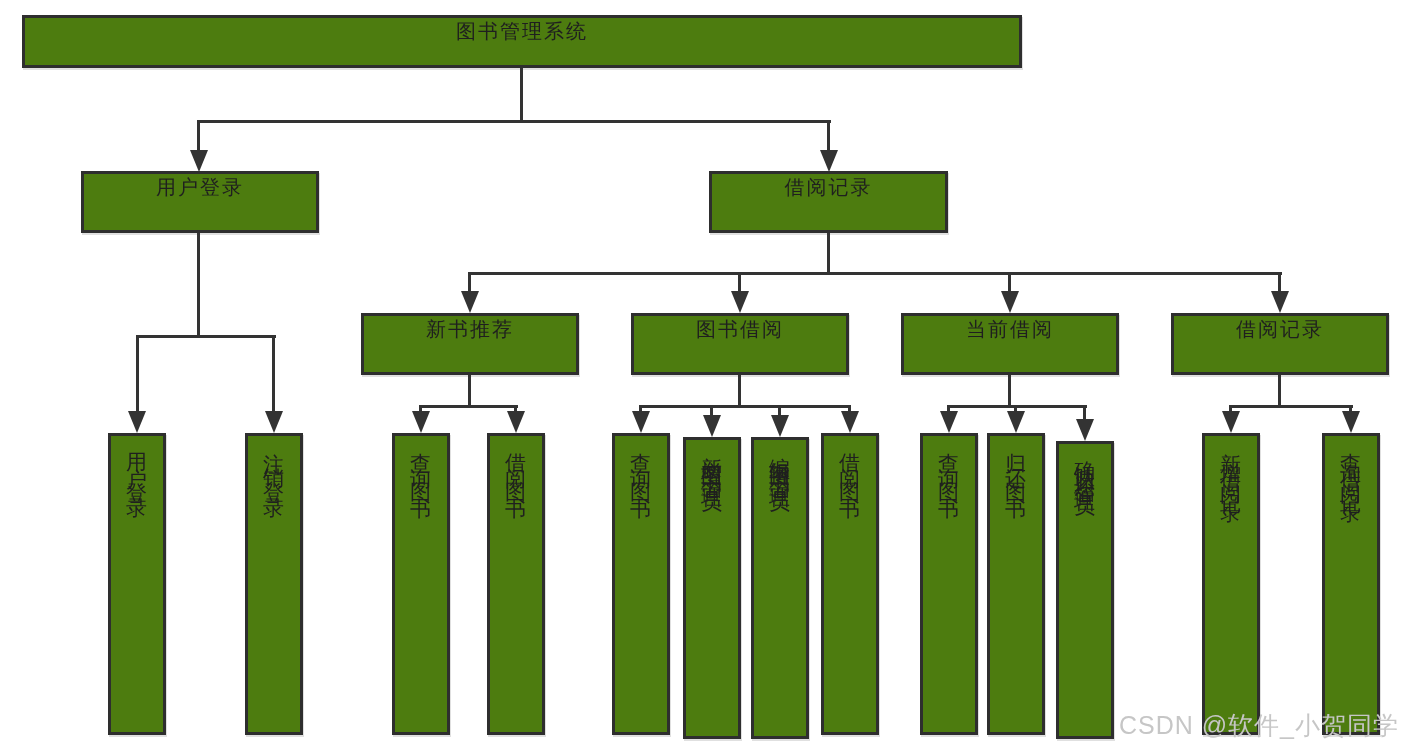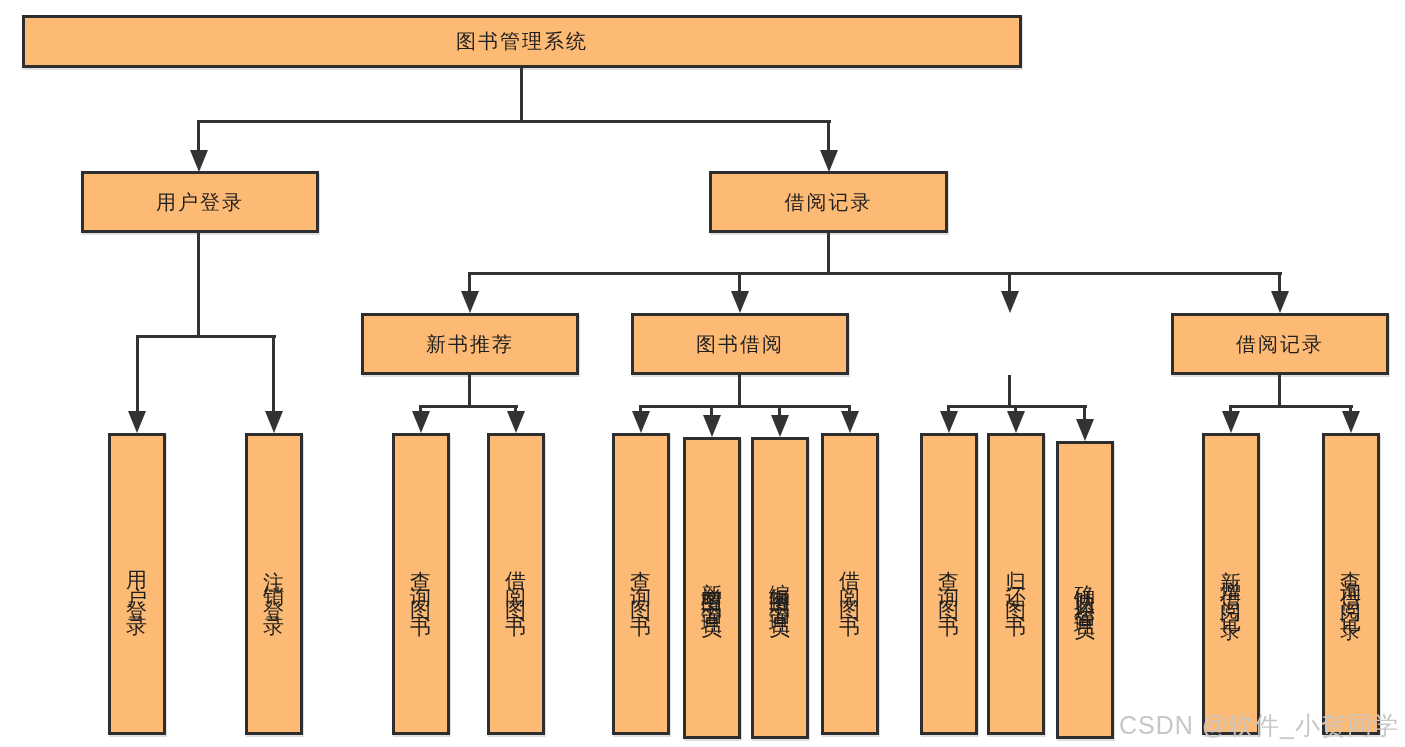--- a/index.html
+++ b/index.html
@@ -1,22 +1,22 @@
 <!DOCTYPE html>
 <html><head>
 <meta charset="utf-8">
 <style>
   html,body{margin:0;padding:0;background:#fff;}
   .canvas{
     position:relative;width:1405px;height:747px;background:#ffffff;
     font-family:"Liberation Sans","DejaVu Sans",sans-serif;overflow:hidden;
   }
   .box{
-    position:absolute;box-sizing:border-box;background:#fdba74;
-    border:3px solid #2e2e2e;display:flex;align-items:center;justify-content:center;
+    position:absolute;box-sizing:border-box;background:#4d7c0f;
+    border:3px solid #2e2e2e;display:flex;align-items:flex-start;justify-content:center;
     box-shadow:1px 2px 0 rgba(0,0,0,0.12);
   }
   .hlabel{font-size:20px;color:#1f1f1f;letter-spacing:2px;white-space:nowrap;}
   .vtext{
     writing-mode:vertical-rl;text-orientation:mixed;
     font-size:21px;color:#1f1f1f;line-height:1;white-space:nowrap;
   }
   .sp-l{letter-spacing:15px;}
   .sp-m{letter-spacing:10px;}
   .sp-s{letter-spacing:5px;}
@@ -71,20 +71,23 @@
   <div class="vl" style="left:1008px;top:272px;height:23px;"></div>
   <div class="arrow" style="left:1001px;top:291px;"></div>
   <div class="vl" style="left:1278px;top:272px;height:23px;"></div>
   <div class="arrow" style="left:1271px;top:291px;"></div>
 
   <div class="box" style="left:361px;top:313px;width:218px;height:62px;">
     <span class="hlabel">新书推荐</span>
   </div>
   <div class="box" style="left:631px;top:313px;width:218px;height:62px;">
     <span class="hlabel">图书借阅</span>
+  </div>
+  <div class="box" style="left:901px;top:313px;width:218px;height:62px;">
+    <span class="hlabel">当前借阅</span>
   </div>
   <div class="box" style="left:1171px;top:313px;width:218px;height:62px;">
     <span class="hlabel">借阅记录</span>
   </div>
 
   <div class="vl" style="left:468px;top:375px;height:33px;"></div>
   <div class="hl" style="left:419px;top:405px;width:99px;"></div>
   <div class="vl" style="left:419px;top:405px;height:10px;"></div>
   <div class="arrow" style="left:412px;top:411px;"></div>
   <div class="vl" style="left:514px;top:405px;height:10px;"></div>

